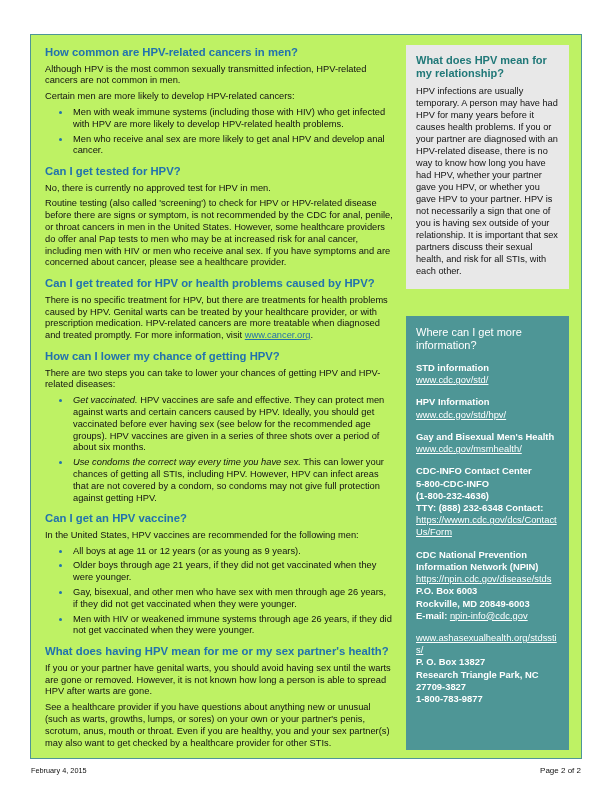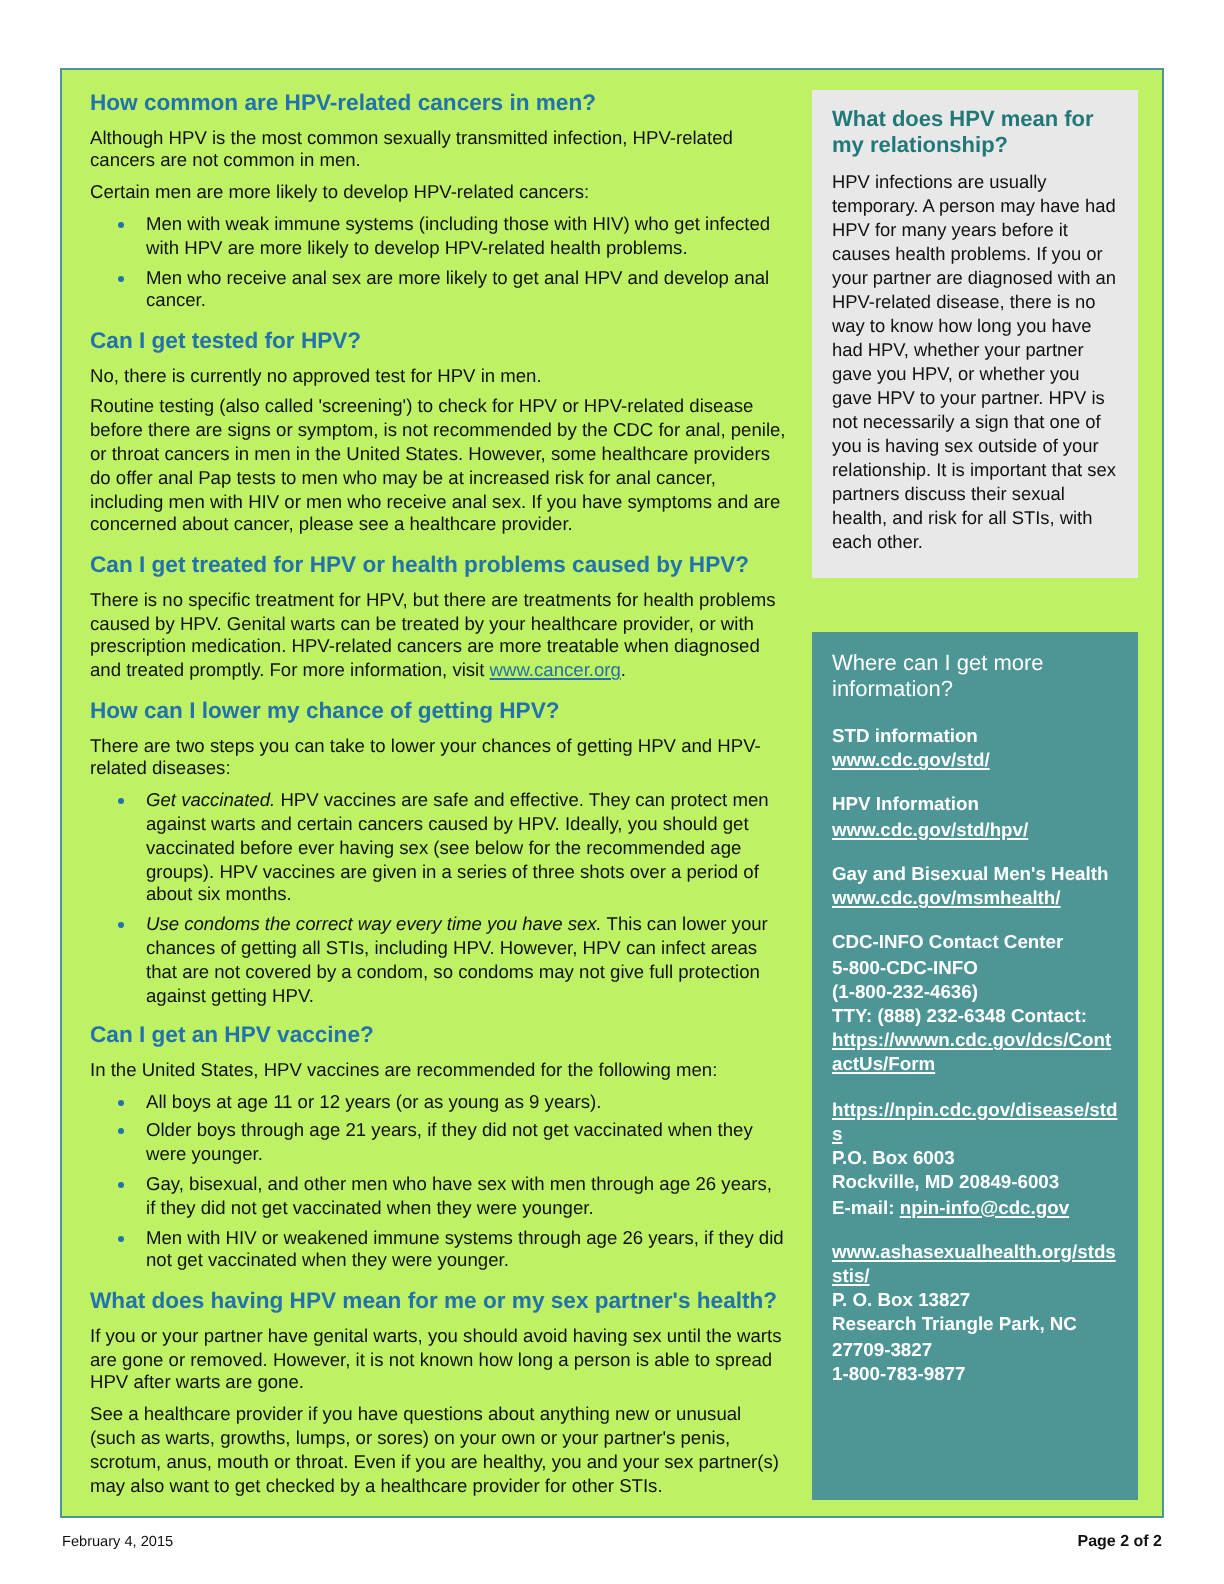--- a/index.html
+++ b/index.html
@@ -21,27 +21,27 @@
 
   .gray-box { background:#E8E8E8; padding:9px 10px 11px; flex:none; }
   .gray-box h3 { color:#207878; font-size:11px; font-weight:bold; line-height:1.2; margin-bottom:6px; }
   .gray-box p { font-size:9.2px; line-height:1.3; }
 
   .teal-box { background:#4E9696; color:#ffffff; padding:10px 10px 10px; margin-top:13px; flex:1; }
   .teal-box h3 { font-size:11px; font-weight:normal; line-height:1.2; margin-bottom:10px; }
   .group { margin-bottom:10px; }
   .group .title { font-weight:bold; font-size:9.4px; line-height:1.3; }
   .group .line { font-weight:bold; font-size:9.4px; line-height:1.3; }
-  a.tlink { color:#ffffff; text-decoration:underline; font-weight:bold; font-size:9.4px;
+  a.tlink { color:#ffffff; text-decoration:underline; font-weight:normal; font-size:9.4px;
     line-height:1.3; word-break:break-all; cursor:pointer; }
 
   .footer { position:absolute; left:31px; right:31px; top:766px; display:flex;
     justify-content:space-between; align-items:baseline; }
   .footer .date { font-size:7.3px; }
-  .footer .page { font-size:8px; font-weight:bold; }
+  .footer .page { font-size:8px; font-weight:normal; }
 </style>
 </head>
 <body>
 
 <div class="page-border">
 
   <div class="main-col">
 
     <section>
       <h2 class="mh first">How common are HPV-related cancers in men?</h2>
@@ -119,20 +119,21 @@
 
       <div class="group">
         <div class="title">CDC-INFO Contact Center</div>
         <div class="line">5-800-CDC-INFO</div>
         <div class="line">(1-800-232-4636)</div>
         <div class="line">TTY: (888) 232-6348 Contact:</div>
         <div class="line"><a class="tlink">https://wwwn.cdc.gov/dcs/ContactUs/Form</a></div>
       </div>
 
       <div class="group">
+        <div class="title">CDC National Prevention Information Network (NPIN)</div>
         <div class="line"><a class="tlink">https://npin.cdc.gov/disease/stds</a></div>
         <div class="line">P.O. Box 6003</div>
         <div class="line">Rockville, MD 20849-6003</div>
         <div class="line"><span>E-mail: </span><a class="tlink">npin-info@cdc.gov</a></div>
       </div>
 
       <div class="group">
         <div class="line"><a class="tlink">www.ashasexualhealth.org/stdsstis/</a></div>
         <div class="line">P. O. Box 13827</div>
         <div class="line">Research Triangle Park, NC</div>

